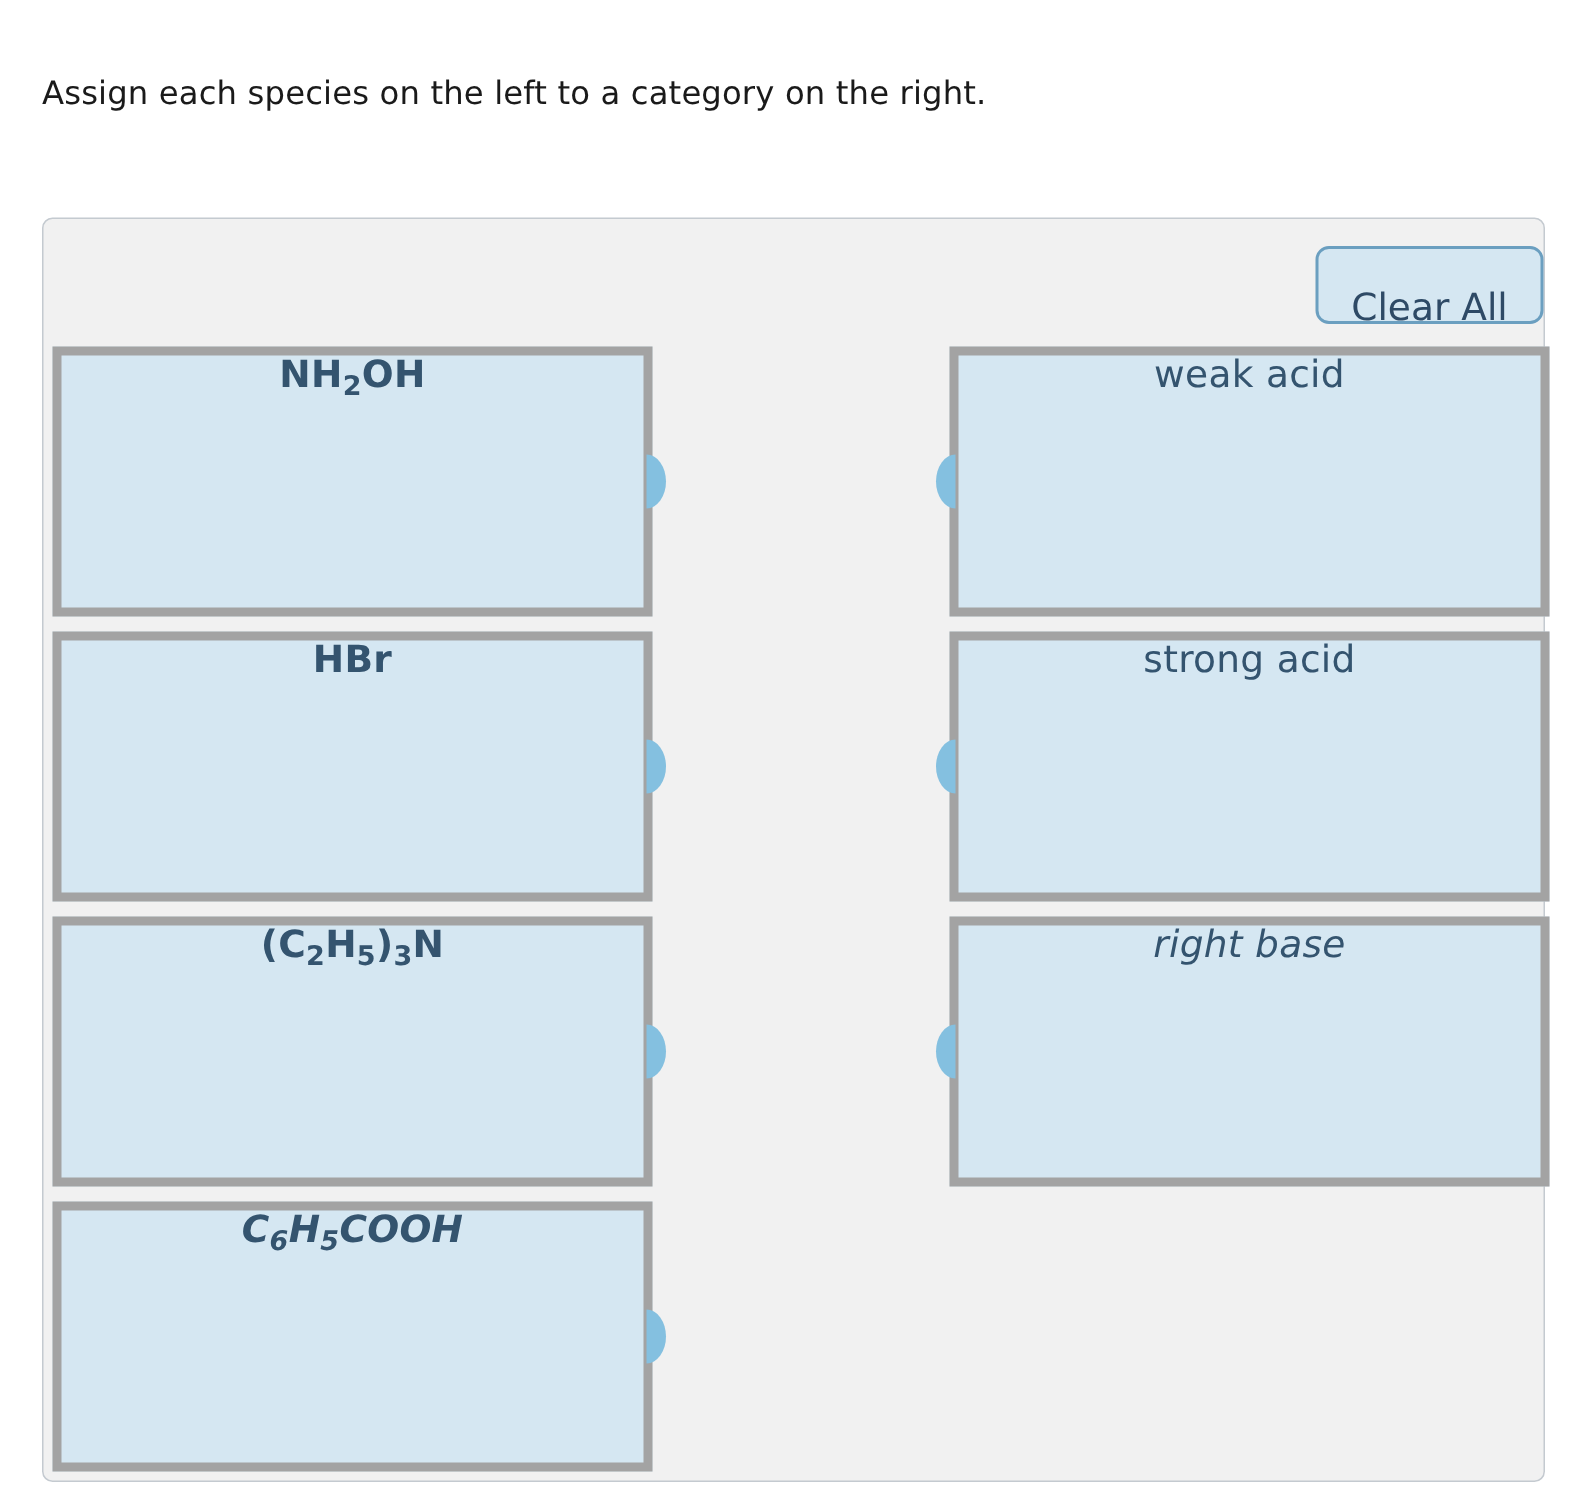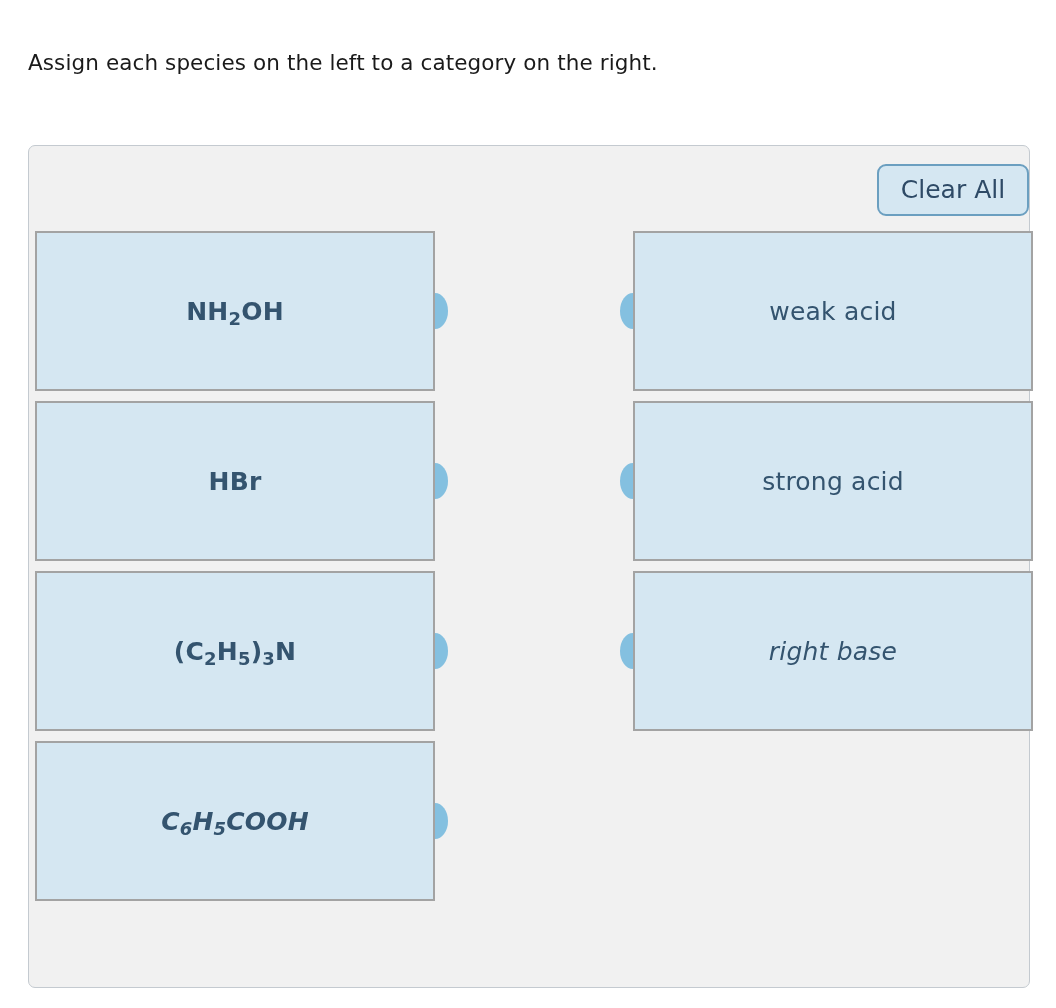--- a/index.html
+++ b/index.html
@@ -56,21 +56,21 @@
     height: 52px;
     box-sizing: border-box;
     background: #d5e7f2;
     border: 2px solid #6b9fc0;
     border-radius: 9px;
     color: #2e4a66;
     font-size: 25px;
     line-height: 48px;
     text-align: center;
     font-family: "DejaVu Sans", "Liberation Sans", sans-serif;
-    padding: 0;
+    padding: 15px;
     cursor: pointer;
   }
 
   
   .columns {
     position: absolute;
     left: 0;
     top: 85px;
     width: 1000px;
     height: 758px;
@@ -80,26 +80,26 @@
     position: absolute;
     top: 0;
     width: 400px;
   }
   .col-left  { left: 6px; }
   .col-right { left: 604px; }
 
   .tile {
     position: relative;
     box-sizing: border-box;
-    height: 160px;
+    height: 180px;
     margin-bottom: 10px;
     background: #d5e7f2;
-    border: 2px solid #a3a3a3;
+    border: 6px solid #a3a3a3;
     display: flex;
-    align-items: center;
+    align-items: flex-start;
     justify-content: center;
     color: #34546f;
   }
   .tile:last-child { margin-bottom: 0; font-style: italic; }
 
   .tile-left  { width: 400px; }
   .tile-right { width: 400px; }
 
   .tile-label {
     font-size: 26px;

